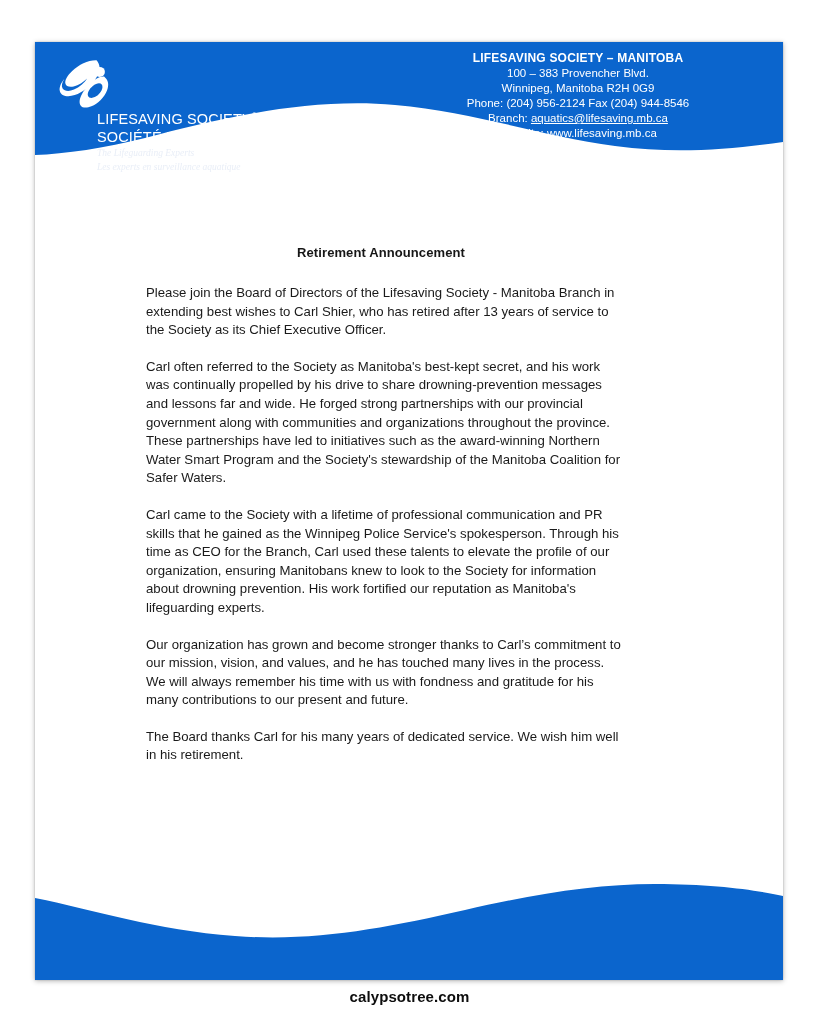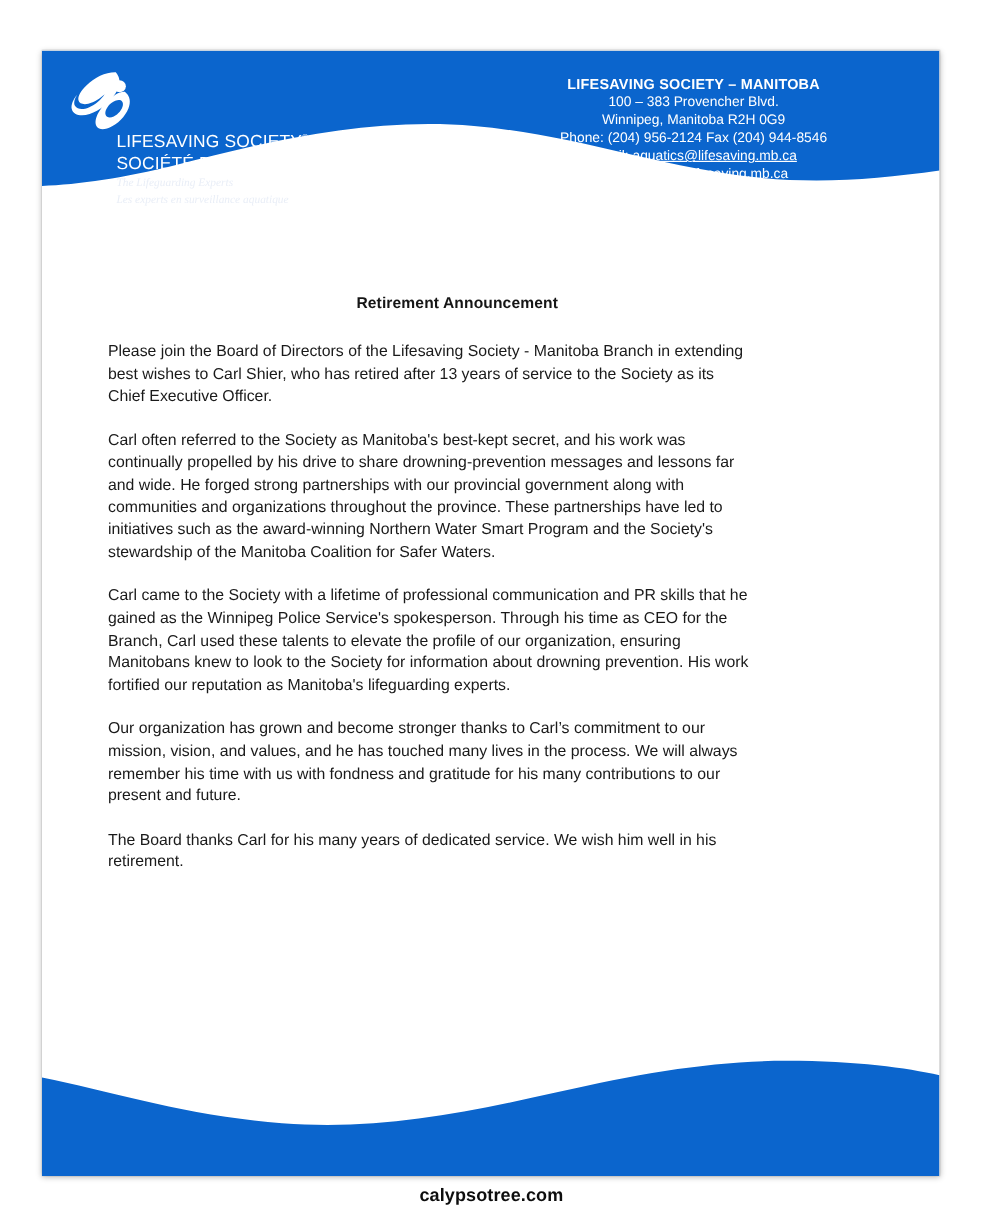--- a/index.html
+++ b/index.html
@@ -91,21 +91,21 @@
     font-style: italic;
     font-size: 9.5px;
     line-height: 13.5px;
     white-space: nowrap;
   }
 
   
   #contact-block {
     position: absolute;
     right: 40px;
-    top: 20px;
+    top: 8px;
     width: 330px;
     text-align: center;
     z-index: 3;
   }
   #contact-org {
     color: #ffffff;
     font-size: 12px;
     font-weight: bold;
     line-height: 16px;
     letter-spacing: 0.2px;
@@ -133,21 +133,21 @@
   #doc-title {
     text-align: center;
     font-size: 13px;
     font-weight: bold;
     color: #161616;
     margin-top: 51px;
     letter-spacing: 0.1px;
   }
   #letter-paragraphs {
     margin: 0;
-    padding: 0 100px 0 55px;
+    padding: 0 100px 0 111px;
     margin-top: 24px;
   }
   .letter-paragraph {
     font-size: 13.2px;
     line-height: 18.6px;
     color: #1a1a1a;
     margin: 0 0 18px 0;
     text-align: left;
   }
 
@@ -221,21 +221,21 @@
         <div class="tagline-line">The Lifeguarding Experts</div>
         <div class="tagline-line">Les experts en surveillance aquatique</div>
       </div>
     </div>
 
     <div id="contact-block">
       <div id="contact-org">LIFESAVING SOCIETY – MANITOBA</div>
       <div class="contact-line">100 – 383 Provencher Blvd.</div>
       <div class="contact-line">Winnipeg, Manitoba  R2H 0G9</div>
       <div class="contact-line">Phone: (204) 956-2124  Fax (204) 944-8546</div>
-      <div class="contact-line"><span>Email:</span> <span class="contact-link">aquatics@lifesaving.mb.ca</span></div>
+      <div class="contact-line"><span>Branch:</span> <span class="contact-link">aquatics@lifesaving.mb.ca</span></div>
       <div class="contact-line"><span>Website:</span> <span>www.lifesaving.mb.ca</span></div>
     </div>
   </div>
 
   <div id="letter-body">
     <div id="doc-title">Retirement Announcement</div>
     <div id="letter-paragraphs">
       <p class="letter-paragraph">Please join the Board of Directors of the Lifesaving Society - Manitoba Branch in extending best wishes to Carl Shier, who has retired after 13 years of service to the Society as its Chief Executive Officer.</p>
       <p class="letter-paragraph">Carl often referred to the Society as Manitoba's best-kept secret, and his work was continually propelled by his drive to share drowning-prevention messages and lessons far and wide. He forged strong partnerships with our provincial government along with communities and organizations throughout the province. These partnerships have led to initiatives such as the award-winning Northern Water Smart Program and the Society's stewardship of the Manitoba Coalition for Safer Waters.</p>
       <p class="letter-paragraph">Carl came to the Society with a lifetime of professional communication and PR skills that he gained as the Winnipeg Police Service's spokesperson. Through his time as CEO for the Branch, Carl used these talents to elevate the profile of our organization, ensuring Manitobans knew to look to the Society for information about drowning prevention. His work fortified our reputation as Manitoba's lifeguarding experts.</p>

